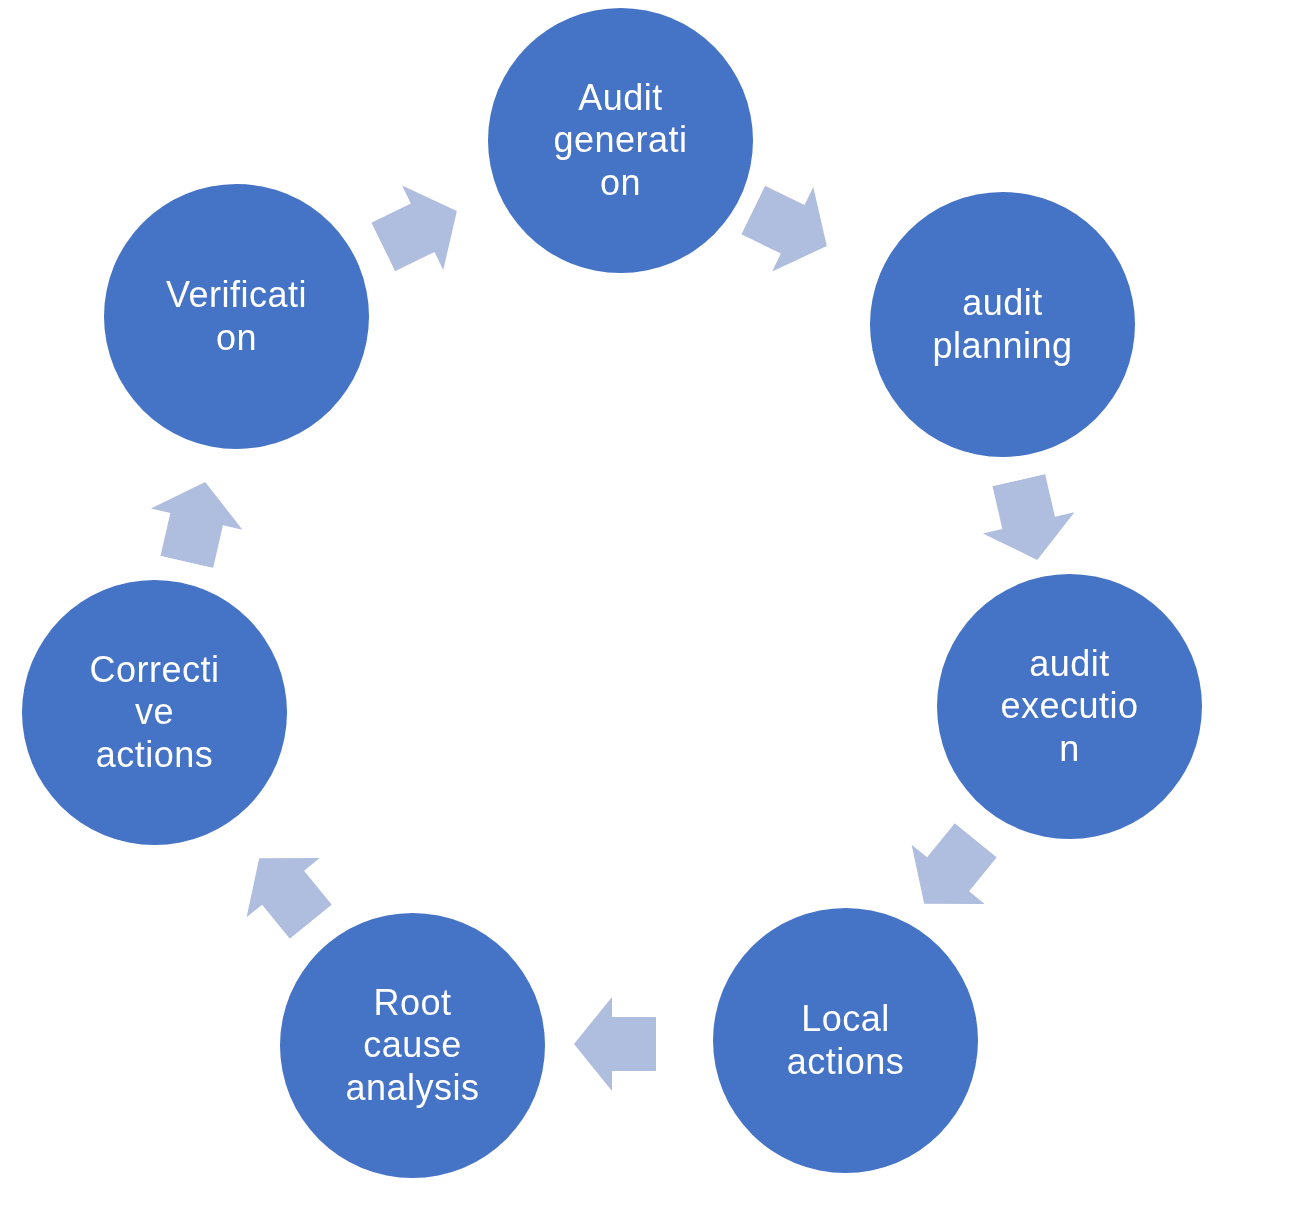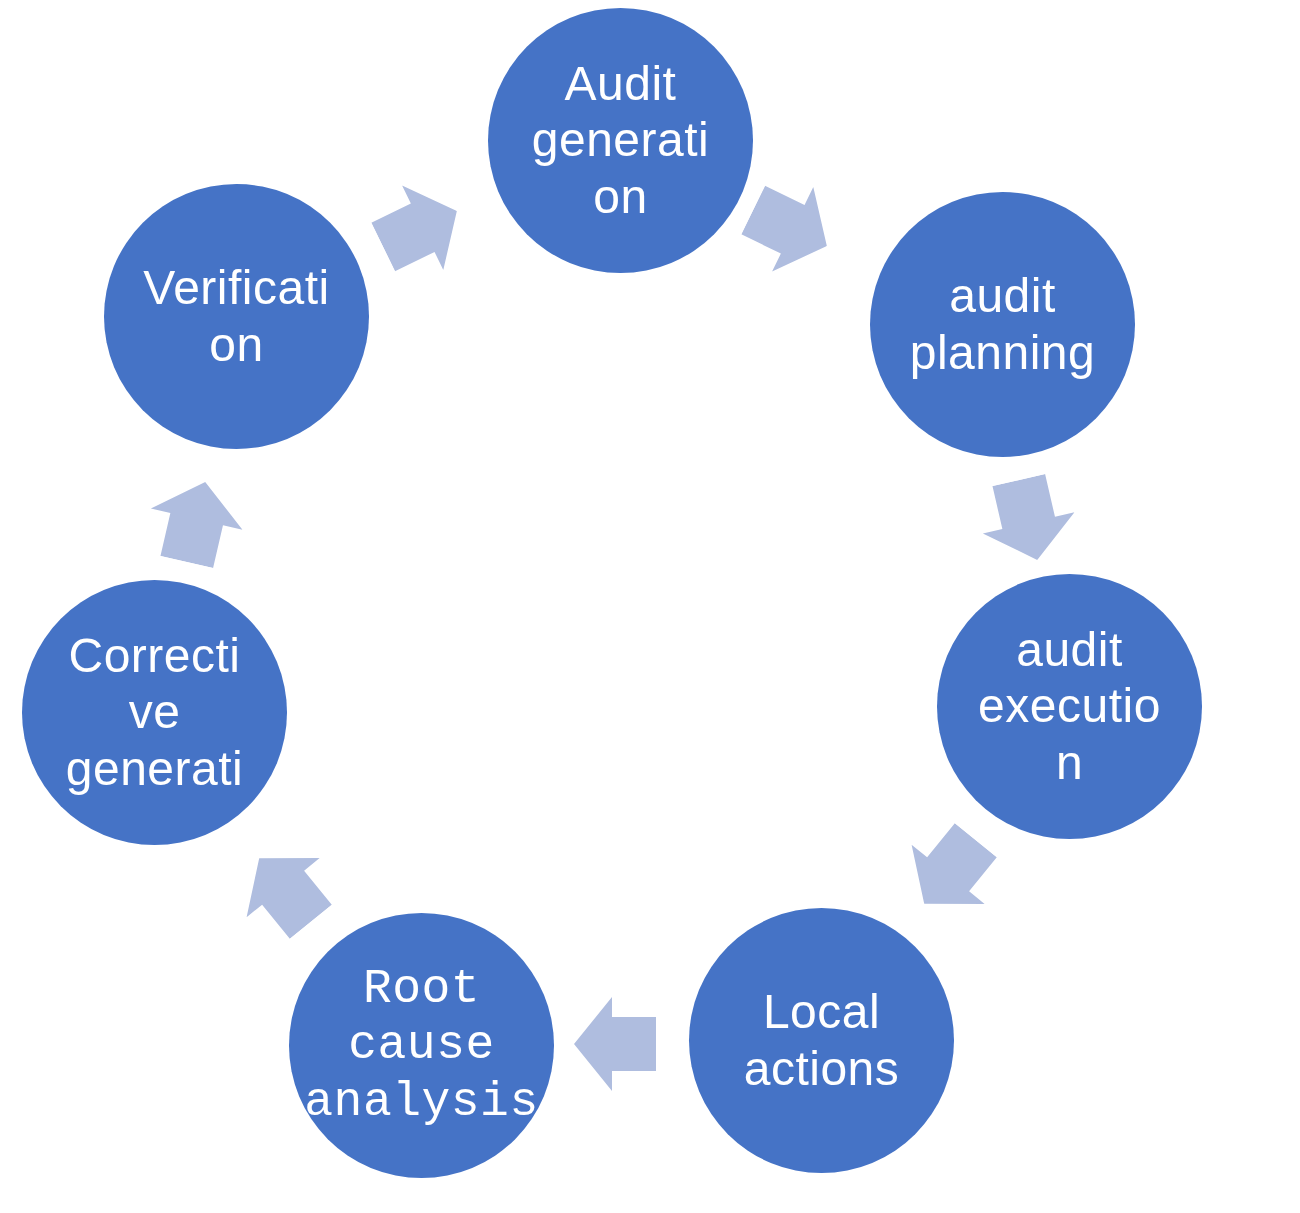--- a/index.html
+++ b/index.html
@@ -23,21 +23,21 @@
     height:265px;
     border-radius:50%;
     background:var(--node-fill);
     display:flex;
     align-items:center;
     justify-content:center;
     text-align:center;
   }
   .node-label{
     color:var(--text-color);
-    font-size:48px;
+    font-size:36px;
     line-height:1.18;
     white-space:pre-line;
     letter-spacing:0.5px;
   }
   .arrow{
     position:absolute;
     width:82px;
     height:94px;
   }
   .arrow polygon{ fill:var(--arrow-fill); }
@@ -57,35 +57,35 @@
     <span class="node-label">audit
 planning</span>
   </div>
 
   <div class="node" style="left:937px; top:574px;">
     <span class="node-label">audit
 executio
 n</span>
   </div>
 
-  <div class="node" style="left:689px; top:908px;">
+  <div class="node" style="left:713px; top:908px;">
     <span class="node-label">Local
 actions</span>
   </div>
 
-  <div class="node" style="left:289px; top:913px;font-family:Liberation Mono, monospace;">
+  <div class="node" style="left:280px; top:913px;">
     <span class="node-label">Root
 cause
 analysis</span>
   </div>
 
   <div class="node" style="left:22px; top:580px;">
     <span class="node-label">Correcti
 ve
-generati</span>
+actions</span>
   </div>
 
   <div class="node" style="left:104px; top:184px;">
     <span class="node-label">Verificati
 on</span>
   </div>
 
   <svg class="arrow" style="left:420px; top:229px; transform:translate(-50%,-50%) rotate(-26deg);" viewBox="0 0 82 94">
     <polygon points="0,20 44,20 44,0 82,47 44,94 44,74 0,74"></polygon>
   </svg>

